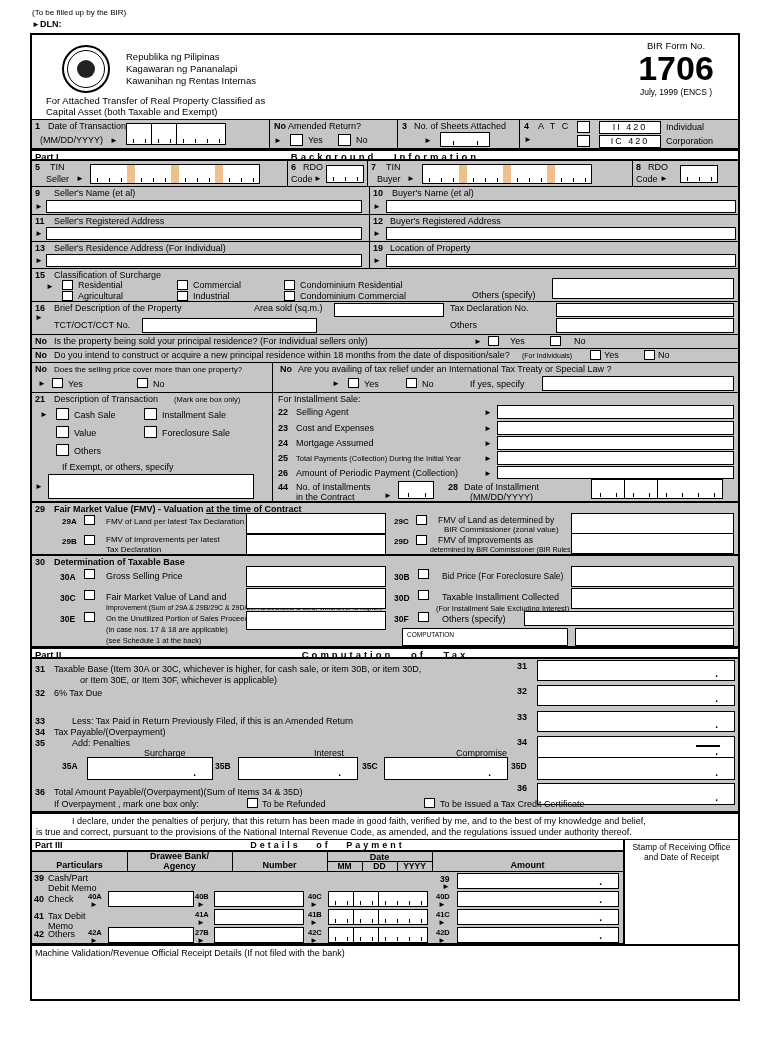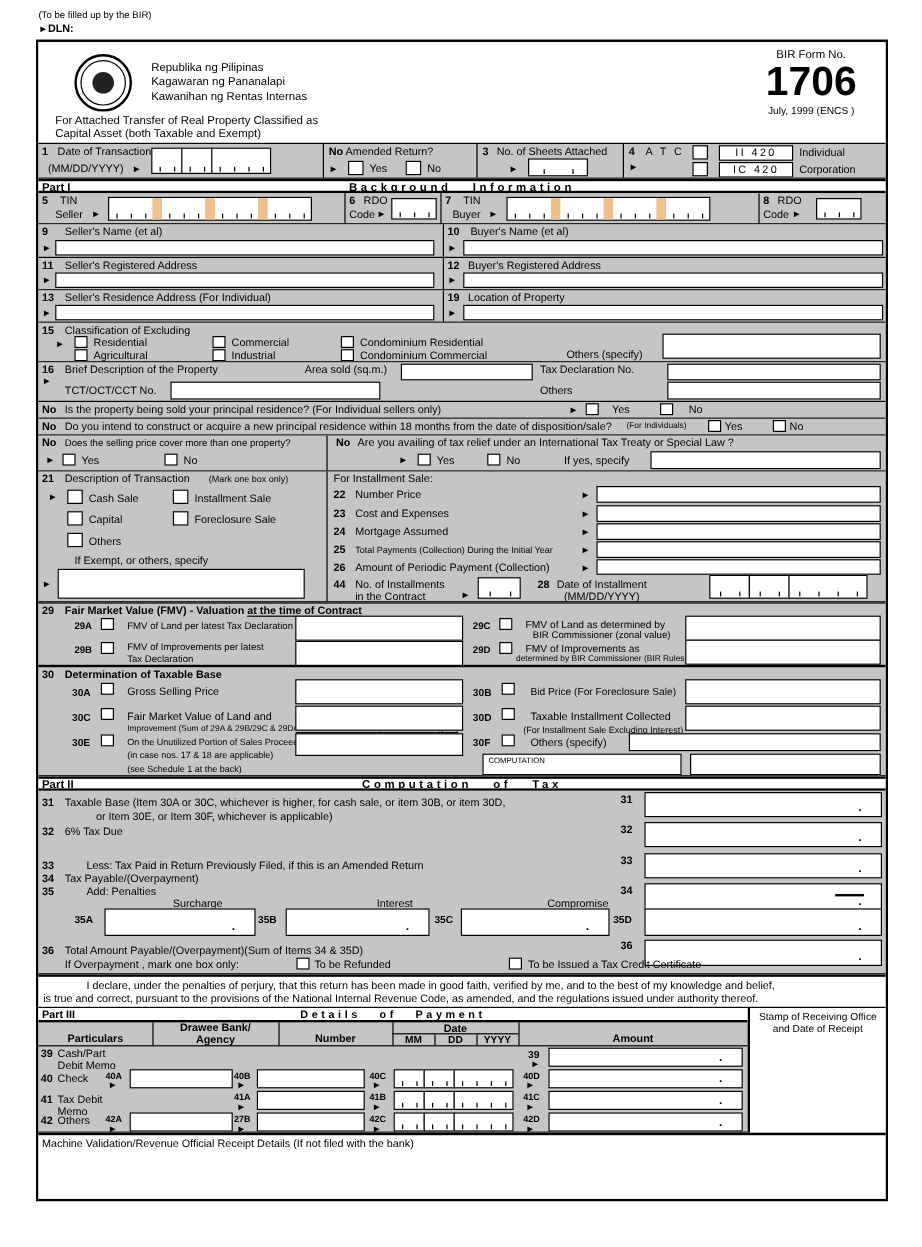--- a/index.html
+++ b/index.html
@@ -218,21 +218,21 @@
       <span class="arr" style="left:3px;top:15px">►</span>
       <div class="wb" style="left:14px;top:12px;width:316px;height:13px"></div>
       <span class="s b f9" style="left:341px;top:1px">19</span>
       <span class="s f9" style="left:358px;top:1px">Location of Property</span>
       <span class="arr" style="left:341px;top:15px">►</span>
       <div class="wb" style="left:354px;top:12px;width:350px;height:13px"></div>
     </div>
 
     <div class="sec" style="height:33px">
       <span class="s b f9" style="left:3px;top:1px">15</span>
-      <span class="s f9" style="left:22px;top:1px">Classification of Excluding</span>
+      <span class="s f9" style="left:22px;top:1px">Classification of Surcharge</span>
       <span class="arr" style="left:14px;top:14px">►</span>
       <span class="cbs" style="left:30px;top:11px"></span>
       <span class="s f9" style="left:46px;top:11px">Residential</span>
       <span class="cbs" style="left:30px;top:22px"></span>
       <span class="s f9" style="left:46px;top:22px">Agricultural</span>
       <span class="cbs" style="left:145px;top:11px"></span>
       <span class="s f9" style="left:161px;top:11px">Commercial</span>
       <span class="cbs" style="left:145px;top:22px"></span>
       <span class="s f9" style="left:161px;top:22px">Industrial</span>
       <span class="cbs" style="left:252px;top:11px"></span>
@@ -301,32 +301,32 @@
       <div class="vd" style="left:240px"></div>
       <span class="s b f9" style="left:3px;top:1px">21</span>
       <span class="s f9" style="left:22px;top:1px">Description of Transaction</span>
       <span class="s f75" style="left:142px;top:2px">(Mark one box only)</span>
       <span class="arr" style="left:8px;top:18px">►</span>
       <span class="cb" style="left:24px;top:15px"></span>
       <span class="s f9" style="left:42px;top:17px">Cash Sale</span>
       <span class="cb" style="left:112px;top:15px"></span>
       <span class="s f9" style="left:130px;top:17px">Installment Sale</span>
       <span class="cb" style="left:24px;top:33px"></span>
-      <span class="s f9" style="left:42px;top:35px">Capital</span>
+      <span class="s f9" style="left:42px;top:35px">Value</span>
       <span class="cb" style="left:112px;top:33px"></span>
       <span class="s f9" style="left:130px;top:35px">Foreclosure Sale</span>
       <span class="cb" style="left:24px;top:51px"></span>
       <span class="s f9" style="left:42px;top:53px">Others</span>
       <span class="s f9" style="left:30px;top:69px">If Exempt, or others, specify</span>
       <span class="arr" style="left:3px;top:90px">►</span>
       <div class="wb" style="left:16px;top:81px;width:206px;height:25px"></div>
 
       <span class="s f9" style="left:246px;top:1px">For Installment Sale:</span>
       <span class="s b f9" style="left:246px;top:14px">22</span>
-      <span class="s f9" style="left:264px;top:14px">Number Price</span>
+      <span class="s f9" style="left:264px;top:14px">Selling Agent</span>
       <span class="arr" style="left:452px;top:16px">►</span>
       <div class="wb" style="left:465px;top:12px;width:237px;height:14px"></div>
       <span class="s b f9" style="left:246px;top:30px">23</span>
       <span class="s f9" style="left:264px;top:30px">Cost  and Expenses</span>
       <span class="arr" style="left:452px;top:32px">►</span>
       <div class="wb" style="left:465px;top:28px;width:237px;height:14px"></div>
       <span class="s b f9" style="left:246px;top:45px">24</span>
       <span class="s f9" style="left:264px;top:45px">Mortgage Assumed</span>
       <span class="arr" style="left:452px;top:47px">►</span>
       <div class="wb" style="left:465px;top:43px;width:237px;height:14px"></div>

